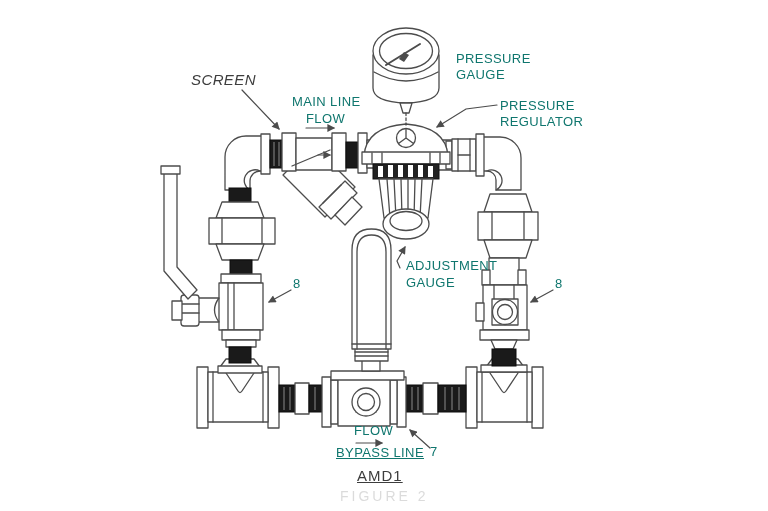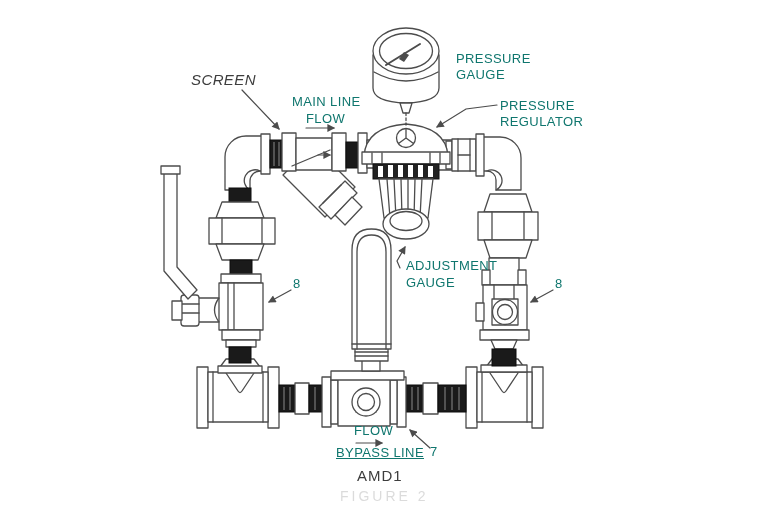--- a/index.html
+++ b/index.html
@@ -273,16 +273,16 @@
   <div class="lbl" style="left:406px;top:259px;">ADJUSTMENT</div>
   <div class="lbl" style="left:406px;top:276px;">GAUGE</div>
 
   <div class="lbl num" style="left:293px;top:277px;">8</div>
   <div class="lbl num" style="left:555px;top:277px;">8</div>
 
   <div class="lbl" style="left:354px;top:424px;">FLOW</div>
   <div class="lbl" style="left:336px;top:446px;text-decoration:underline;">BYPASS LINE</div>
   <div class="lbl num" style="left:430px;top:445px;">7</div>
 
-  <div class="lbl title" style="left:357px;top:468px;">AMD1</div>
+  <div class="lbl title" style="left:357px;top:468px;text-decoration:underline;">AMD1</div>
   <div class="lbl faint" style="left:340px;top:489px;">FIGURE 2</div>
 
 </div>
 
 </body></html>

